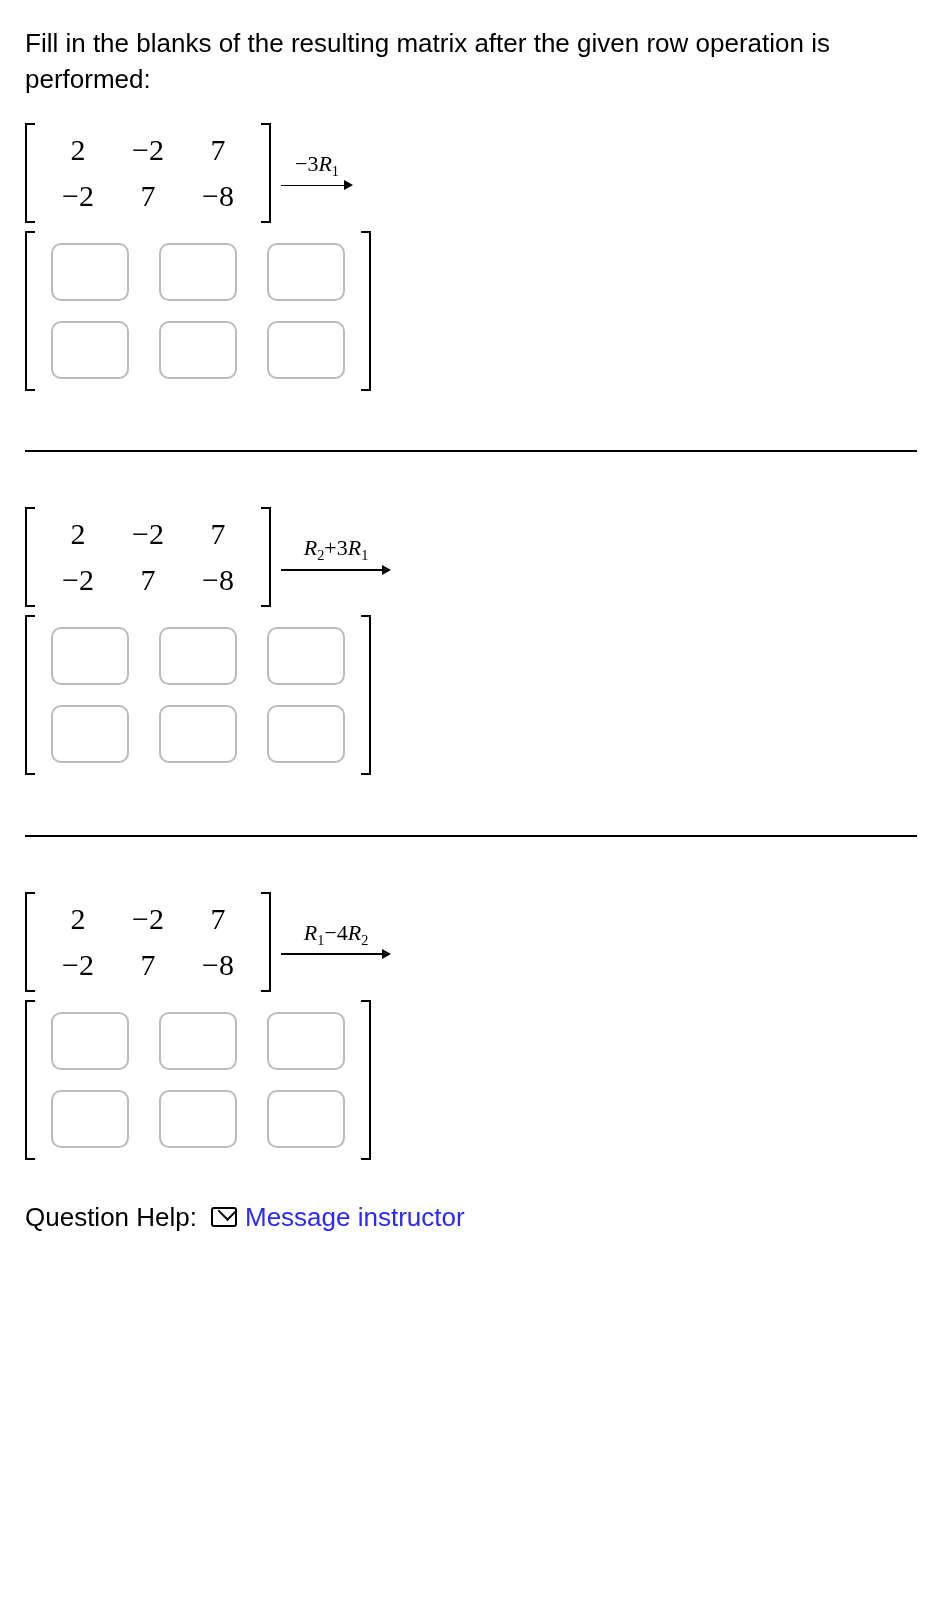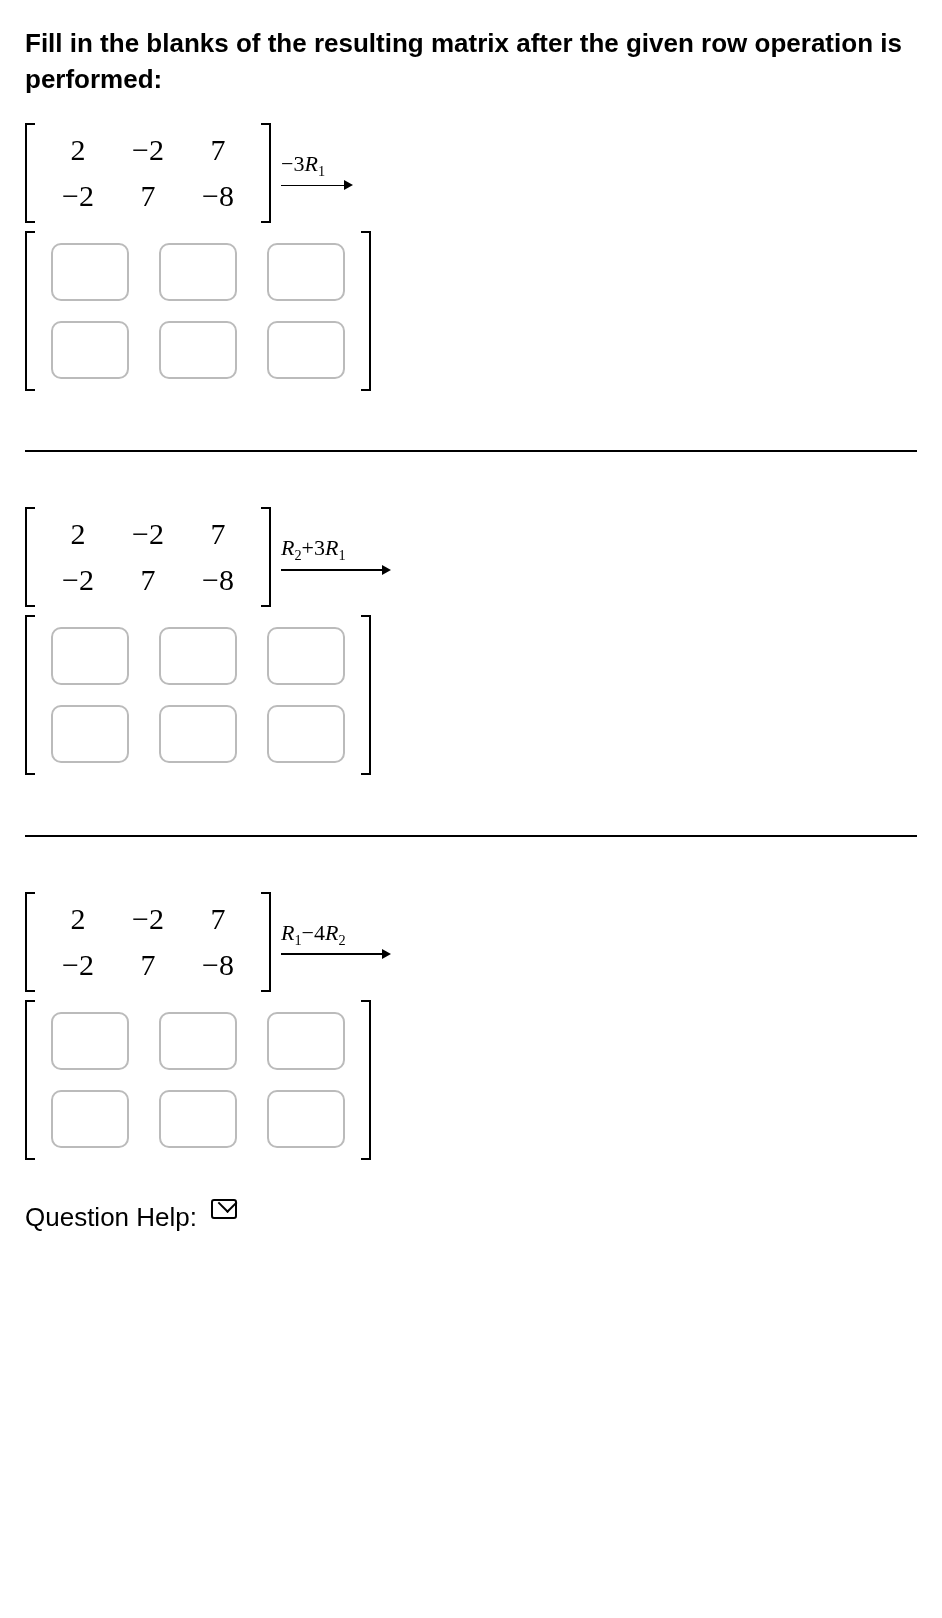--- a/index.html
+++ b/index.html
@@ -7,21 +7,20 @@
     margin: 0;
     padding: 25px 25px 25px 25px;
     font-family: Arial, Helvetica, sans-serif;
     color: #000;
     background: #fff;
     font-size: 26px;
     line-height: 1.4;
   }
   .question-text {
     margin-bottom: 25px;
-    font-weight: bold;
   }
   .problem-block {
     margin-bottom: 30px;
   }
   .matrix-row-op {
     display: flex;
     align-items: center;
     margin-bottom: 8px;
   }
   .matrix {
@@ -64,21 +63,21 @@
   .input-cell {
     width: 78px;
     height: 58px;
     border: 2px solid #bbb;
     border-radius: 10px;
     background: #fff;
   }
   .row-op {
     display: flex;
     flex-direction: column;
-    align-items: flex-start;
+    align-items: center;
     margin-left: 10px;
     font-family: 'Times New Roman', Times, serif;
   }
   .row-op-label {
     font-size: 22px;
     line-height: 1;
     white-space: nowrap;
   }
   .row-op-arrow {
     position: relative;
@@ -274,14 +273,15 @@
       </div>
     </div>
     <div class="bracket-right"></div>
   </div>
 </div>
 
 <div class="question-help">
   <span>Question Help:</span>
   <span class="help-link">
     <span class="envelope-icon"></span>
+    <span>Message instructor</span>
   </span>
 </div>
 
 </body></html>

